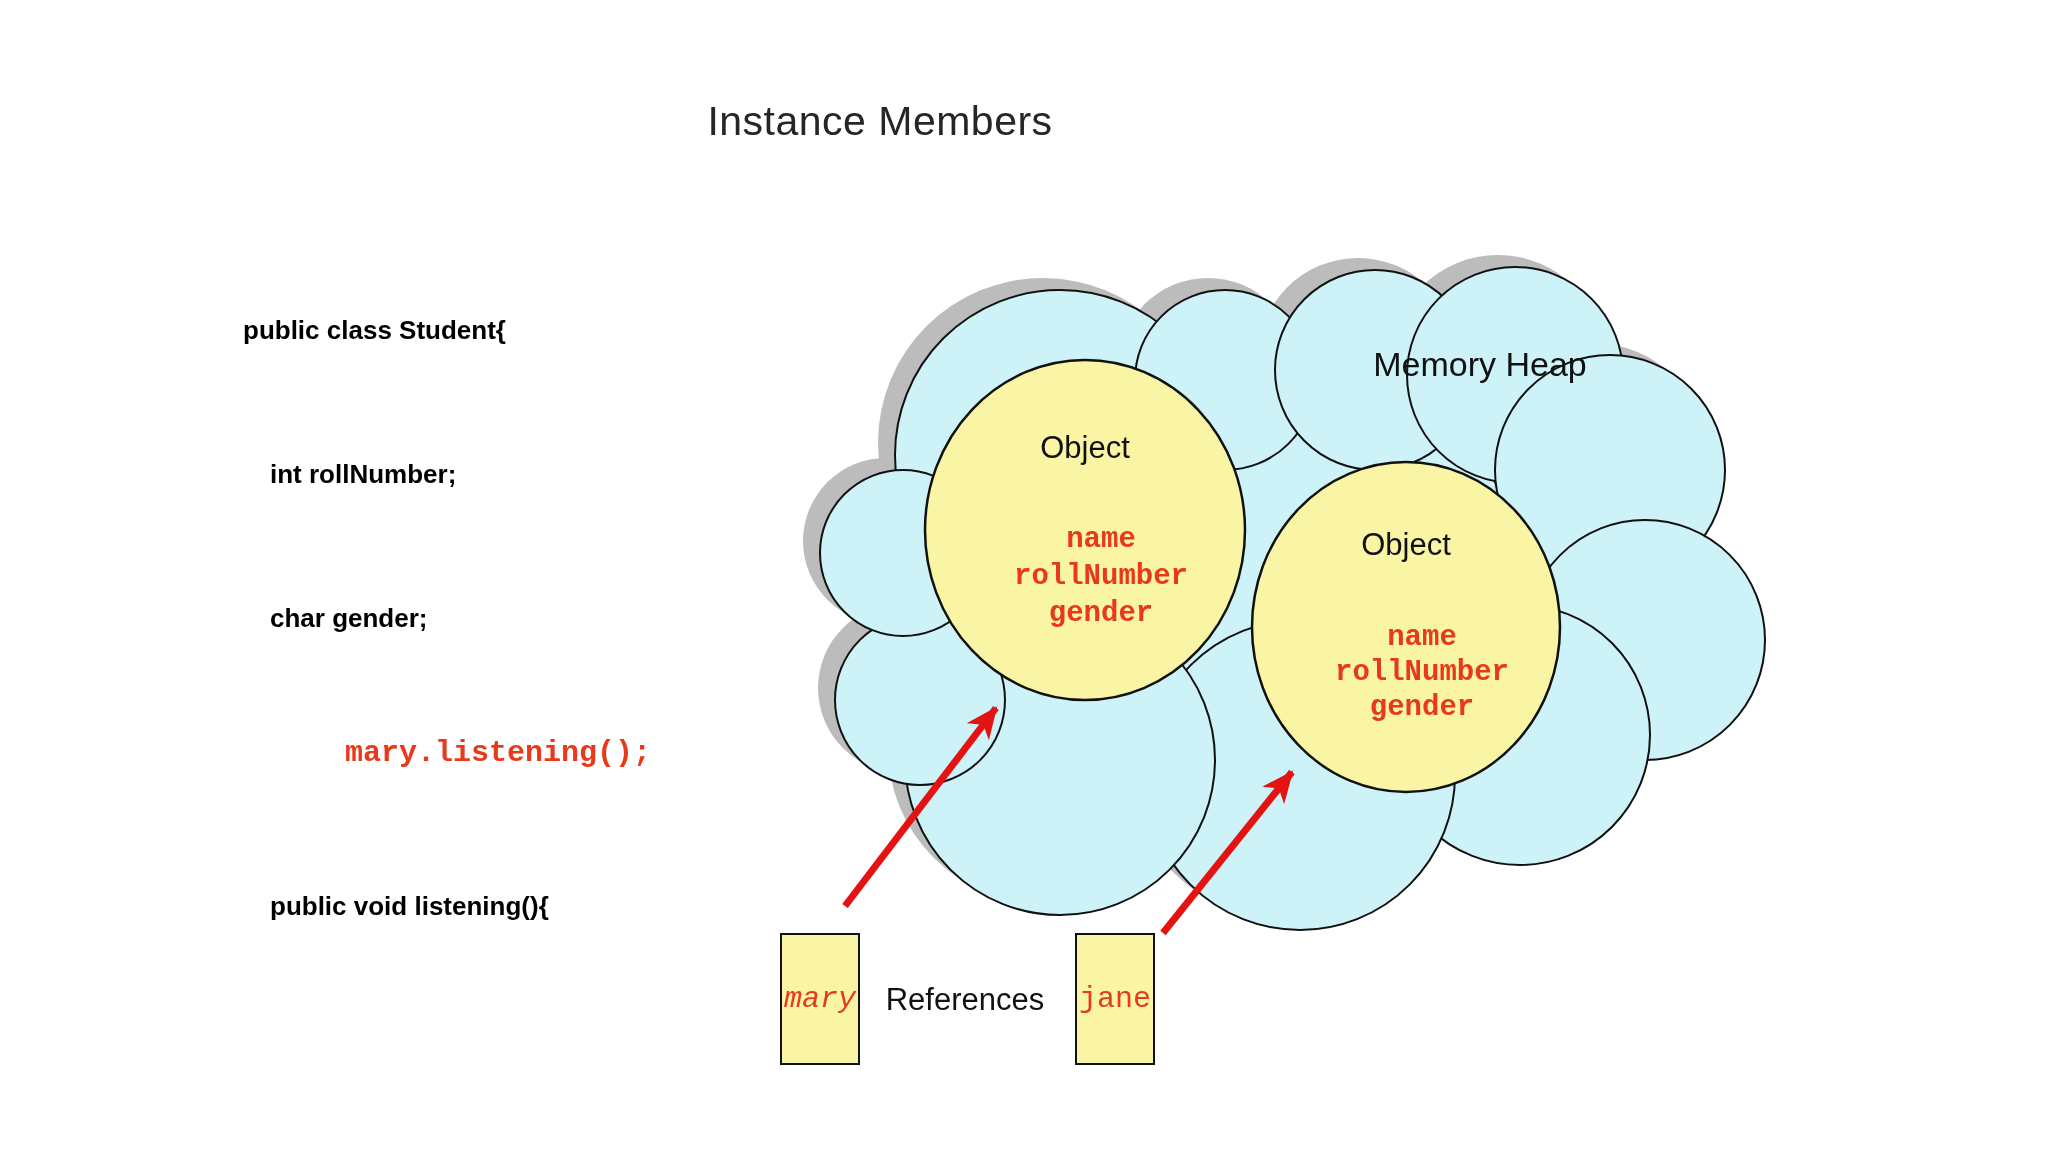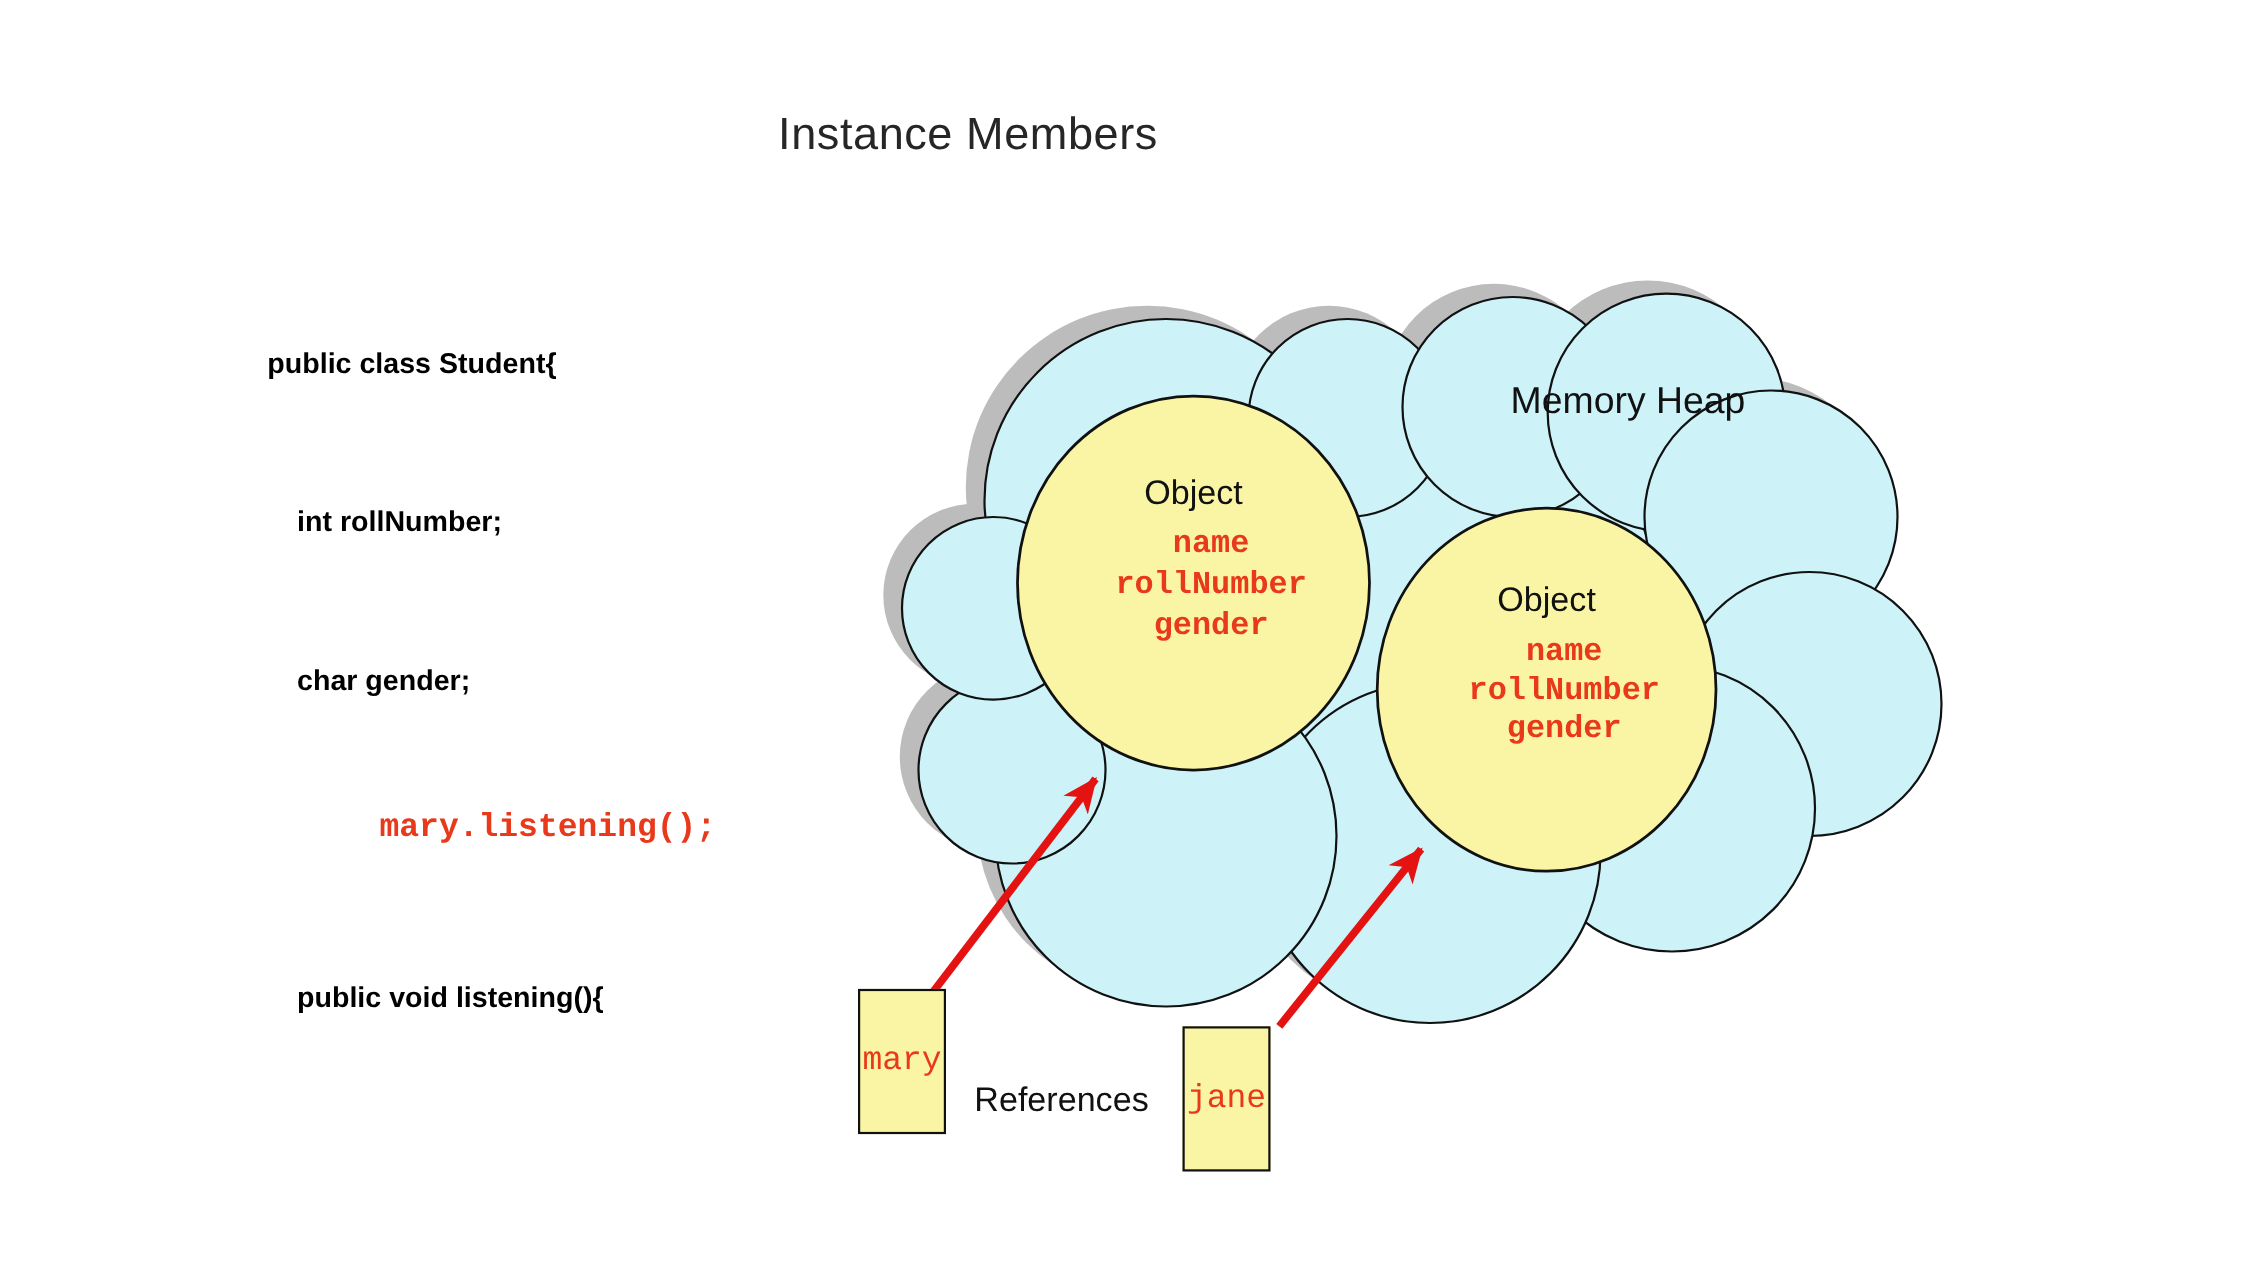--- a/index.html
+++ b/index.html
@@ -43,34 +43,34 @@
     font-size:34px;color:#111111;
   }
 
   
   .obj-title{
     width:320px;text-align:center;font-size:31px;color:#111111;margin-top:20px;
   }
   .obj-fields{
     width:352px;text-align:center;
     font-family:"Liberation Mono",monospace;font-weight:bold;
-    font-size:29px;line-height:37px;color:#e8391a;
+    font-size:29px;line-height:37px;color:#e8391a;margin-top:45px;
   }
   #obj1-title{left:925px;top:410px;}
   #obj1-fields{left:925px;top:476px;}
   #obj2-title{left:1246px;top:507px;}
   #obj2-fields{left:1246px;top:575px;line-height:35px;}
 
   
   .ref-box{
     width:76px;height:128px;background:#faf5a5;border:2px solid #111111;
     display:flex;align-items:center;justify-content:center;
     font-family:"Liberation Mono",monospace;font-size:30px;color:#e8391a;
   }
-  #box-mary{left:780px;top:899px;}
+  #box-mary{left:780px;top:933px;font-style:italic;}
   #box-jane{left:1075px;top:933px;}
 
   #references-label{
     left:860px;top:982px;width:210px;text-align:center;
     font-size:31px;color:#111111;
   }
 </style>
 </head>
 <body>
 

